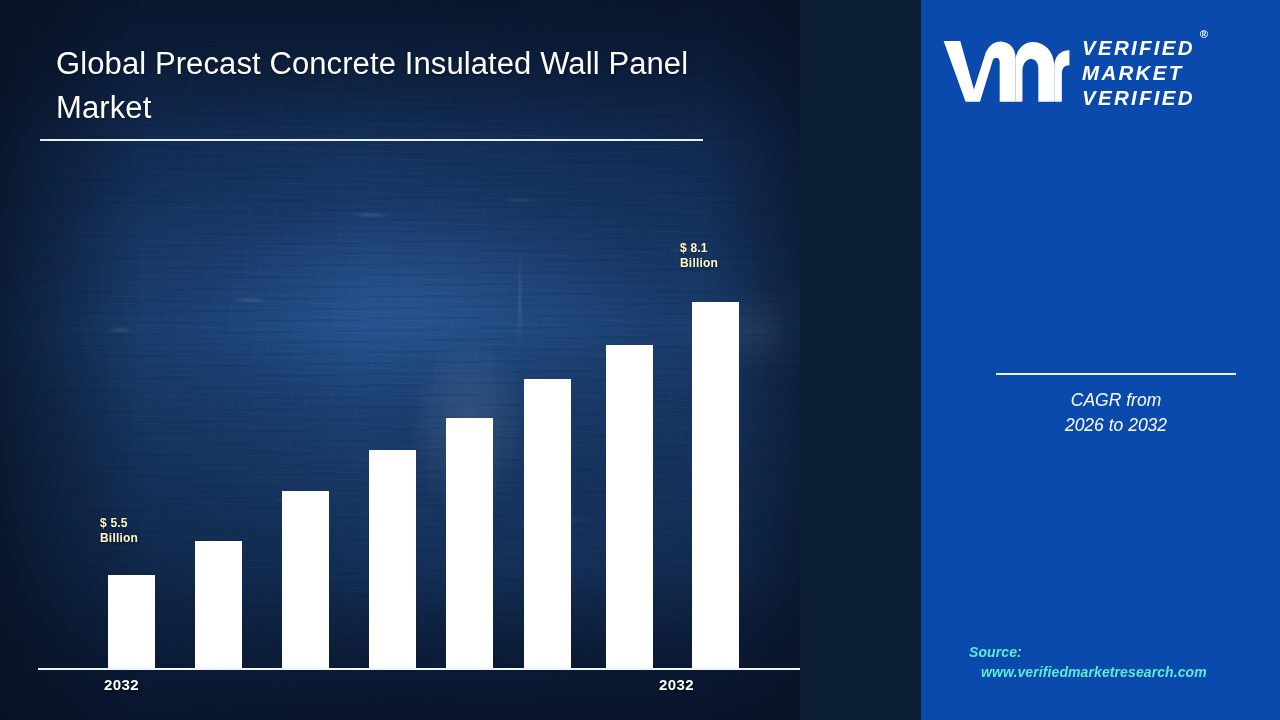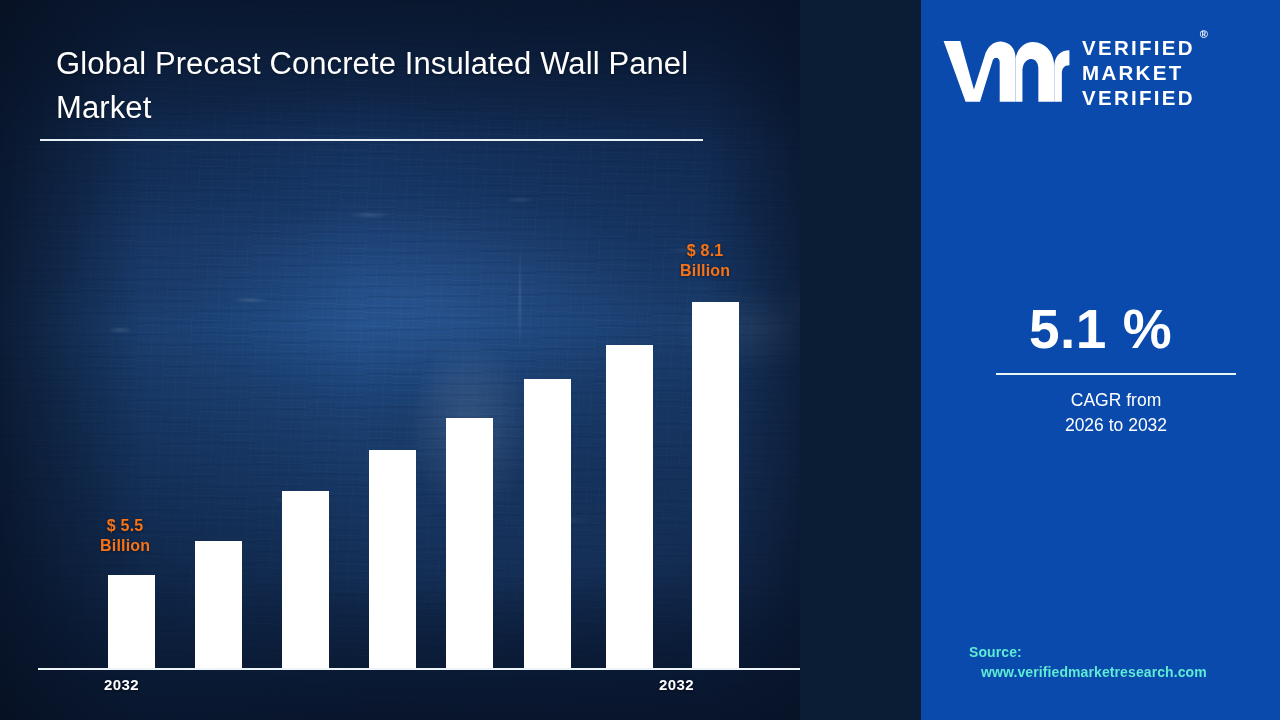--- a/index.html
+++ b/index.html
@@ -88,36 +88,37 @@
   .bar {
     position:absolute; bottom:51px; width:47px;
     background:#ffffff;
     box-shadow:0 0 0 0 rgba(0,0,0,0);
   }
   .axis {
     position:absolute; left:38px; top:668px; width:800px; height:2px;
     background:#eef5f9;
   }
   .val-label {
-    position:absolute; color:#f97316; font-size:16px; font-weight:700;
-    line-height:1.28; letter-spacing:.2px; text-shadow:0 1px 3px rgba(0,0,0,.45);text-align:center;
+    position:absolute; color:#fef9c3; font-size:12px; font-weight:700;
+    line-height:1.28; letter-spacing:.2px; text-shadow:0 1px 3px rgba(0,0,0,.45);
   }
   .val-label.first { left:100px; top:516px; }
   .val-label.last  { left:680px; top:241px; }
   .yr-label {
     position:absolute; top:676px; color:#ffffff; font-size:15px; font-weight:700;
     letter-spacing:.4px; text-shadow:0 1px 3px rgba(0,0,0,.45);
   }
   .yr-label.first { left:104px; }
   .yr-label.last  { left:659px; }
 
   
   .right-panel {
     position:absolute; left:921px; top:0; width:359px; height:720px;
     background:#0a4aad;
+    font-style:italic;
   }
   .logo-row {
     position:absolute; left:19px; top:26px; width:325px; height:90px;
     display:flex; align-items:center; gap:12px;
   }
   .logo-mark { width:130px; height:72px; flex:0 0 auto; }
   .logo-text-block { position:relative; padding-top:2px; }
   .logo-line {
     color:#ffffff; font-weight:700; font-size:20.5px; line-height:1.22;
     letter-spacing:2.3px;
@@ -196,21 +197,20 @@
         <path d="M150 42 C150 28 158 20 170 20 L170 40 C163 40 160 44 160 52 L160 88 H150 Z" fill="#ffffff"></path>
       </svg>
       <div class="logo-text-block">
         <div class="logo-line">VERIFIED</div>
         <div class="logo-line">MARKET</div>
         <div class="logo-line">VERIFIED</div>
         <span class="reg-mark">®</span>
       </div>
     </div>
 
-    <div class="cagr-value">5.1 %</div>
     <div class="cagr-rule"></div>
     <div class="cagr-sub">
       <div>CAGR from</div>
       <div>2026 to 2032</div>
     </div>
 
     <div class="source">
       <span>Source:</span>
       <span class="url">www.verifiedmarketresearch.com</span>
     </div>

